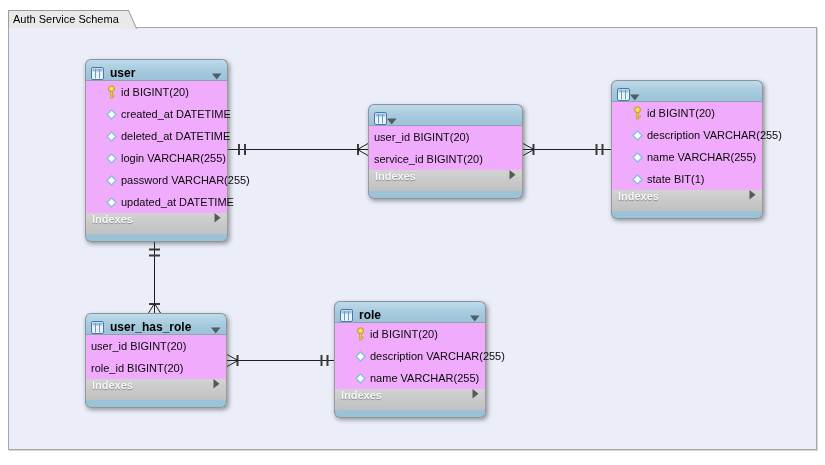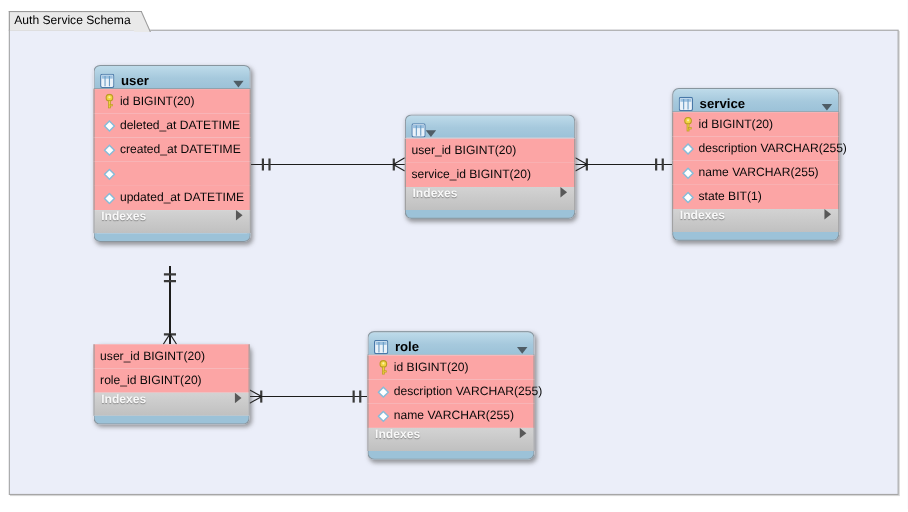--- a/index.html
+++ b/index.html
@@ -25,22 +25,22 @@
 
   
   .table { position:absolute; border-radius:6px;
            box-shadow:1.5px 2px 4px rgba(80,80,80,.55); }
   .thead { height:22px; display:flex; align-items:flex-end; padding:0 5px;
            background:linear-gradient(#bedbea 0%, #a6c9dd 55%, #9cc2d8 100%);
            border:1px solid #88959e; border-bottom:1px solid #90a2ac;
            border-radius:6px 6px 0 0; }
   .tname { font-weight:bold; font-size:12px; color:#000; margin-left:6px; flex:1;
            white-space:nowrap; }
-  .trow { height:22px; display:flex; align-items:center; padding:0 8px;
-          background:#fca5a5; border-left:1px solid #9a9a9a; border-right:1px solid #9a9a9a;
+  .trow { height:22px; display:flex; align-items:center; padding:0 20px;
+          background:#f0abfc; border-left:1px solid #9a9a9a; border-right:1px solid #9a9a9a;
           font-size:11px; color:#0a0a0a; white-space:nowrap; }
   .trow.noicon { padding-left:5px;text-align:right; }
   .cicon { width:15px; display:inline-flex; justify-content:flex-start; flex:none; }
   .tindexes { height:21px; display:flex; padding:0 6px;
               background:linear-gradient(#d3d3d3, #c0c0c0);
               border-left:1px solid #9a9a9a; border-right:1px solid #9a9a9a;
               font-size:11px; font-weight:bold; color:#f8f8f8;
               text-shadow:0 1px 1px rgba(90,90,90,.6); }
   .tindexes .spacer { flex:1; }
   .tfoot { height:8px; background:#9cc2d8; border:1px solid #88959e; border-top:none;
@@ -125,36 +125,45 @@
             </svg>
           </span>
         <span>id BIGINT(20)</span>
       </div>
       <div class="trow">
         <span class="cicon">
             <svg width="11" height="11" viewBox="0 0 11 11">
               <path d="M5.5 1 L10 5.5 L5.5 10 L1 5.5 Z" fill="#fff" stroke="#86bcd8" stroke-width="1.3"></path>
             </svg>
           </span>
+        <span>created_at DATETIME</span>
+      </div>
+      <div class="trow">
+        <span class="cicon">
+            <svg width="11" height="11" viewBox="0 0 11 11">
+              <path d="M5.5 1 L10 5.5 L5.5 10 L1 5.5 Z" fill="#fff" stroke="#86bcd8" stroke-width="1.3"></path>
+            </svg>
+          </span>
         <span>deleted_at DATETIME</span>
       </div>
       <div class="trow">
         <span class="cicon">
             <svg width="11" height="11" viewBox="0 0 11 11">
               <path d="M5.5 1 L10 5.5 L5.5 10 L1 5.5 Z" fill="#fff" stroke="#86bcd8" stroke-width="1.3"></path>
             </svg>
           </span>
-        <span>created_at DATETIME</span>
-      </div>
-      <div class="trow">
-        <span class="cicon">
-            <svg width="11" height="11" viewBox="0 0 11 11">
-              <path d="M5.5 1 L10 5.5 L5.5 10 L1 5.5 Z" fill="#fff" stroke="#86bcd8" stroke-width="1.3"></path>
-            </svg>
-          </span>
+        <span>login VARCHAR(255)</span>
+      </div>
+      <div class="trow">
+        <span class="cicon">
+            <svg width="11" height="11" viewBox="0 0 11 11">
+              <path d="M5.5 1 L10 5.5 L5.5 10 L1 5.5 Z" fill="#fff" stroke="#86bcd8" stroke-width="1.3"></path>
+            </svg>
+          </span>
+        <span>password VARCHAR(255)</span>
       </div>
       <div class="trow">
         <span class="cicon">
             <svg width="11" height="11" viewBox="0 0 11 11">
               <path d="M5.5 1 L10 5.5 L5.5 10 L1 5.5 Z" fill="#fff" stroke="#86bcd8" stroke-width="1.3"></path>
             </svg>
           </span>
         <span>updated_at DATETIME</span>
       </div>
       <div class="tindexes">
@@ -196,21 +205,20 @@
     </div>
 
     <div class="table w-svc">
       <div class="thead">
         <svg width="13" height="13" viewBox="0 0 13 13">
             <rect x="0.5" y="0.5" width="12" height="12" rx="1.5" fill="#eaf2f9" stroke="#4878a8"></rect>
             <rect x="1.5" y="1.5" width="10" height="3" fill="#9cc1e0"></rect>
             <line x1="4.5" y1="2" x2="4.5" y2="11.5" stroke="#6a9cc4"></line>
             <line x1="8.5" y1="2" x2="8.5" y2="11.5" stroke="#6a9cc4"></line>
           </svg>
-        <span class="tname">service</span>
         <svg width="10" height="7" viewBox="0 0 10 7">
             <polygon points="0,0.5 9.5,0.5 4.75,6.5" fill="#4f5d66"></polygon>
           </svg>
       </div>
       <div class="trow">
         <span class="cicon">
             <svg width="11" height="14" viewBox="0 0 11 14">
               <circle cx="5.5" cy="3.8" r="3" fill="#f2d441" stroke="#bb9c26"></circle>
               <circle cx="5.5" cy="3.4" r="1" fill="#fbf0a8"></circle>
               <rect x="4.6" y="6.5" width="1.8" height="6.6" fill="#f2d441" stroke="#bb9c26" stroke-width="0.7"></rect>
@@ -247,20 +255,32 @@
         <span>Indexes</span>
         <span class="spacer"></span>
         <svg width="7" height="10" viewBox="0 0 7 10">
             <polygon points="0.5,0 0.5,9.5 6.5,4.75" fill="#585858"></polygon>
           </svg>
       </div>
       <div class="tfoot"></div>
     </div>
 
     <div class="table w-uhr">
+      <div class="thead">
+        <svg width="13" height="13" viewBox="0 0 13 13">
+            <rect x="0.5" y="0.5" width="12" height="12" rx="1.5" fill="#eaf2f9" stroke="#4878a8"></rect>
+            <rect x="1.5" y="1.5" width="10" height="3" fill="#9cc1e0"></rect>
+            <line x1="4.5" y1="2" x2="4.5" y2="11.5" stroke="#6a9cc4"></line>
+            <line x1="8.5" y1="2" x2="8.5" y2="11.5" stroke="#6a9cc4"></line>
+          </svg>
+        <span class="tname">user_has_role</span>
+        <svg width="10" height="7" viewBox="0 0 10 7">
+            <polygon points="0,0.5 9.5,0.5 4.75,6.5" fill="#4f5d66"></polygon>
+          </svg>
+      </div>
       <div class="trow noicon">
         <span>user_id BIGINT(20)</span>
       </div>
       <div class="trow noicon">
         <span>role_id BIGINT(20)</span>
       </div>
       <div class="tindexes">
         <span>Indexes</span>
         <span class="spacer"></span>
         <svg width="7" height="10" viewBox="0 0 7 10">

